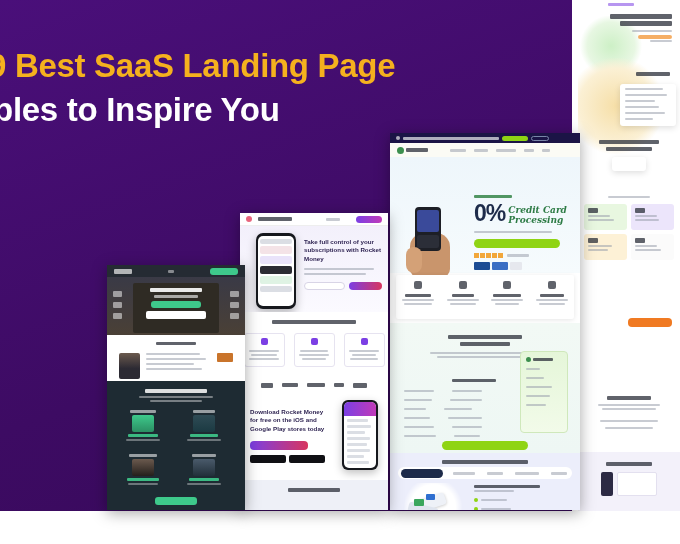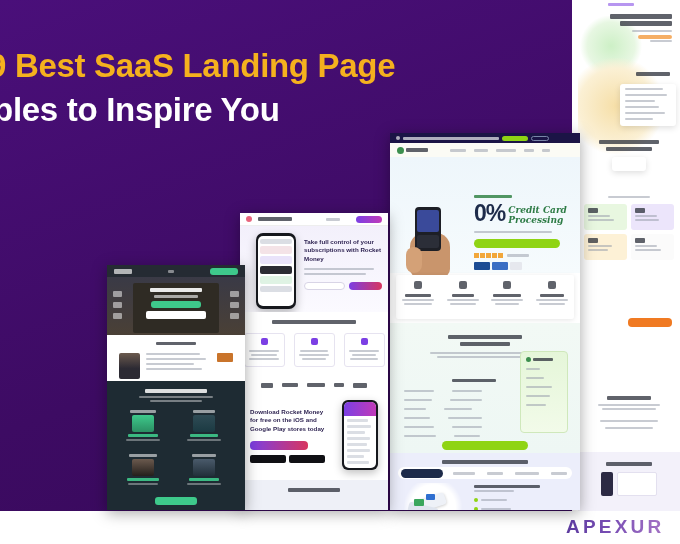--- a/index.html
+++ b/index.html
@@ -569,15 +569,14 @@
           <div class="bar w" style="width:34px;height:2px;opacity:.35;"></div>
         </div>
       </div>
     </div>
 
     <div class="dk-foot">
       <div class="dk-footcta"></div>
     </div>
   </div>
 
-  <div class="logo">APEXUR</div>
 
 </div>
 
 </body></html>

